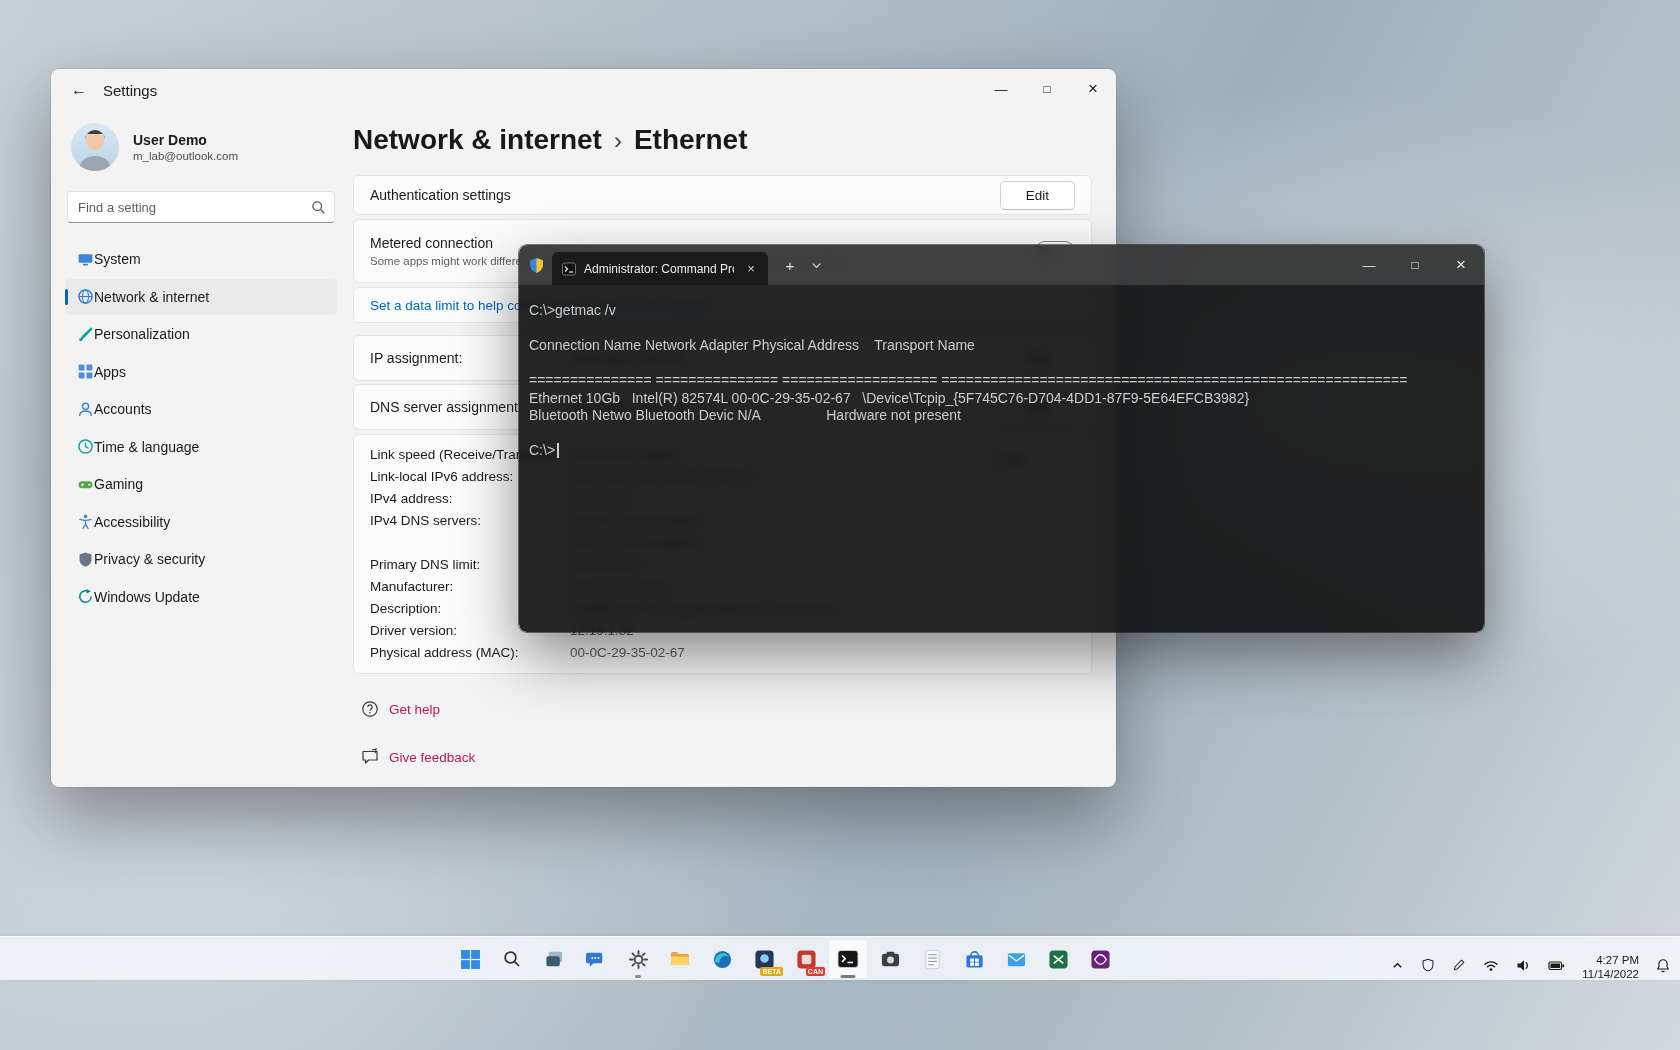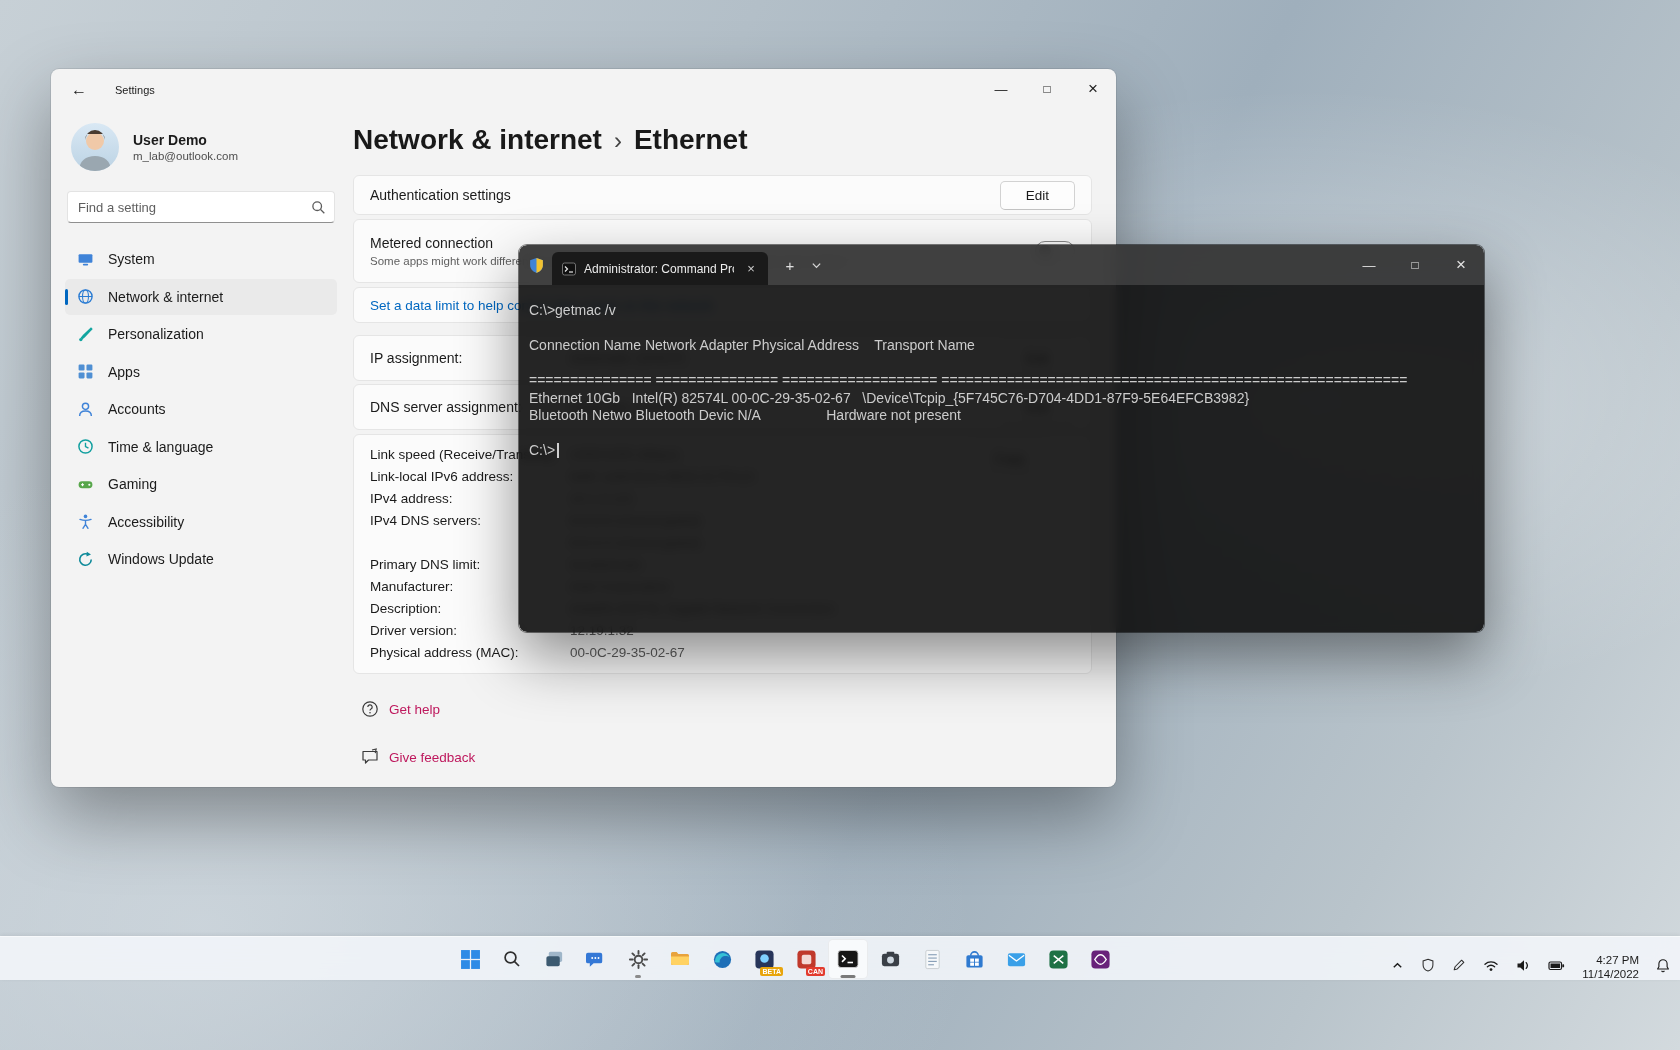--- a/index.html
+++ b/index.html
@@ -9,35 +9,35 @@
       radial-gradient(900px 500px at 78% 38%, rgba(255,255,255,.38), transparent 62%),
       radial-gradient(1100px 650px at 12% 88%, rgba(210,218,224,.75), transparent 70%),
       linear-gradient(118deg,#c7d0d6 0%,#b3bfc8 34%,#9fafbc 58%,#b9c4cb 82%,#d3dade 100%);}
   button{border:none;background:transparent;font:inherit;color:inherit;cursor:pointer;padding:0}
 
   
   .win-settings{position:absolute;left:51px;top:69px;width:1065px;height:718px;background:#f3f3f3;border-radius:8px;
     box-shadow:0 30px 70px rgba(0,0,0,.35),0 0 0 1px rgba(0,0,0,.08);overflow:hidden}
   .s-titlebar{position:absolute;left:0;top:0;right:0;height:42px;display:flex;align-items:center;padding-left:12px}
   .back-btn{width:32px;height:30px;border-radius:5px;font-size:16px;color:#1b1b1b;display:flex;align-items:center;justify-content:center}
-  .s-title{font-size:11px;margin-left:20px}
+  .s-title{font-size:15px;margin-left:8px}
   .s-caption{position:absolute;right:0;top:0;display:flex}
   .s-caption button{width:46px;height:40px;display:flex;align-items:center;justify-content:center;color:#1b1b1b}
   .cap-min{font-size:13px}.cap-max{font-size:12px}.cap-close{font-size:17px}
 
   .sidebar{position:absolute;left:0;top:42px;bottom:0;width:300px;padding:6px 14px 0 14px}
   .account{display:flex;align-items:center;gap:14px;padding:6px 6px}
   .avatar{width:48px;height:48px;border-radius:50%;background:linear-gradient(180deg,#d9e8f4,#bcd3e4);overflow:hidden;flex:0 0 48px}
   .uname{font-size:14px;font-weight:700}
   .uemail{font-size:11.5px;color:#4f4f4f;margin-top:2px}
   .searchbox{margin:14px 2px 0 2px;height:32px;background:#fff;border:1px solid #e3e3e3;border-bottom:1px solid #8f8f8f;border-radius:4px;display:flex;align-items:center;padding:0 8px 0 10px}
   .searchbox input{flex:1;border:none;outline:none;font-size:13px;color:#1b1b1b;background:transparent}
   .searchbox input::placeholder{color:#5f5f5f}
   .nav{margin-top:18px}
-  .nav-item{display:flex;align-items:center;gap:14px;height:36px;padding:0 12px;border-radius:5px;margin:1.5px 0;position:relative;cursor:pointer}
+  .nav-item{display:flex;align-items:center;gap:0;height:36px;padding:0 12px;border-radius:5px;margin:1.5px 0;position:relative;cursor:pointer}
   .nav-item.active{background:#eaeaea}
   .nav-item.active::before{content:"";position:absolute;left:0;top:10px;width:3px;height:16px;border-radius:2px;background:#0067c0}
   .nicon{width:17px;height:17px;flex:0 0 17px;display:flex}
   .nav-label{font-size:14px}
 
   .smain{position:absolute;left:302px;top:42px;right:24px;bottom:0;overflow:hidden}
   .breadcrumb{margin-top:13px;display:flex;align-items:baseline;gap:12px;font-size:28px;font-weight:700;color:#191919}
   .bc-parent{cursor:pointer}
   .bc-sep{font-size:24px;font-weight:400;color:#444}
   .card{background:#fbfbfb;border:1px solid #e5e5e5;border-radius:6px;display:flex;align-items:center;padding:0 16px;position:relative}
@@ -211,20 +211,28 @@
               <svg viewBox="0 0 16 16" width="17" height="17">
                 <circle cx="8" cy="3.2" r="1.7" fill="#3f83d8"></circle>
                 <path d="M2.8 6 C6 7.2 10 7.2 13.2 6 M8 7.4 V10.8 M8 10.8 L5.6 14.4 M8 10.8 L10.4 14.4" fill="none" stroke="#3f83d8" stroke-width="1.3" stroke-linecap="round"></path>
               </svg>
             </span>
           <span class="nav-label">Accessibility</span>
         </div>
         <div class="nav-item">
           <span class="nicon">
               <svg viewBox="0 0 16 16" width="17" height="17">
+                <path d="M8 1.4 L13.6 3.4 V8 C13.6 11.5 11.1 13.9 8 14.9 C4.9 13.9 2.4 11.5 2.4 8 V3.4 Z" fill="#6a7686"></path>
+              </svg>
+            </span>
+          <span class="nav-label">Privacy &amp; security</span>
+        </div>
+        <div class="nav-item">
+          <span class="nicon">
+              <svg viewBox="0 0 16 16" width="17" height="17">
                 <path d="M13.4 8 A5.4 5.4 0 1 1 9.8 2.9" fill="none" stroke="#0e8a9a" stroke-width="1.5"></path>
                 <path d="M9.2 0.8 L13.2 3.3 L8.9 5.2 Z" fill="#0e8a9a"></path>
               </svg>
             </span>
           <span class="nav-label">Windows Update</span>
         </div>
       </nav>
     </aside>
 
     <main class="smain">

